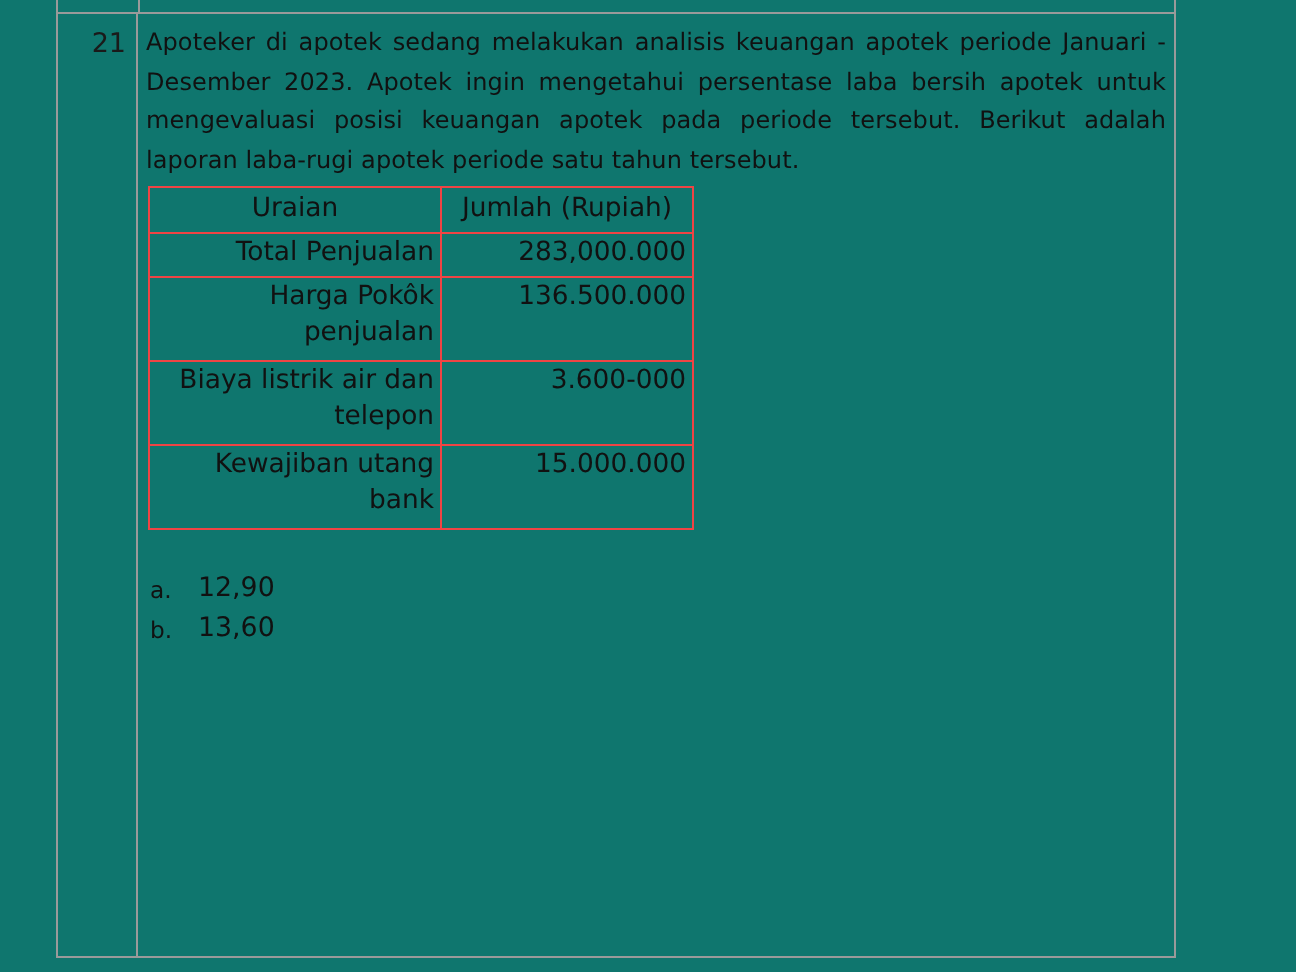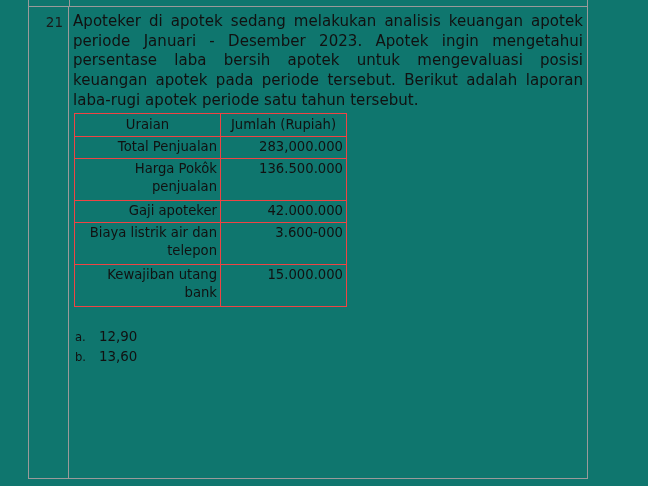--- a/index.html
+++ b/index.html
@@ -71,21 +71,21 @@
   }
 
   .qbody-cell {
     flex: 1 1 auto;
     box-sizing: border-box;
     padding: 5px 4px 0 4px;
     overflow: hidden;
   }
 
   .stem {
-    font-size: 15px;
+    font-size: 12px;
     line-height: 19.7px;
     text-align: justify;
     text-justify: inter-word;
     margin: 0;
     color: #111111;
     letter-spacing: 0.05px;
   }
   
   .stem .lastline {
     text-align: left;
@@ -197,24 +197,20 @@
           </thead>
           <tbody>
               <tr>
                 <td class="label">Total Penjualan</td>
                 <td class="amount">283,000.000</td>
               </tr>
               <tr class="tall">
                 <td class="label">Harga Pokôk penjualan</td>
                 <td class="amount">136.500.000</td>
               </tr>
-              <tr>
-                <td class="label">Gaji apoteker</td>
-                <td class="amount">42.000.000</td>
-              </tr>
               <tr class="tall">
                 <td class="label">Biaya listrik air dan telepon</td>
                 <td class="amount">3.600-000</td>
               </tr>
               <tr class="tall">
                 <td class="label">Kewajiban utang bank</td>
                 <td class="amount">15.000.000</td>
               </tr>
             </tbody>
         </table>

